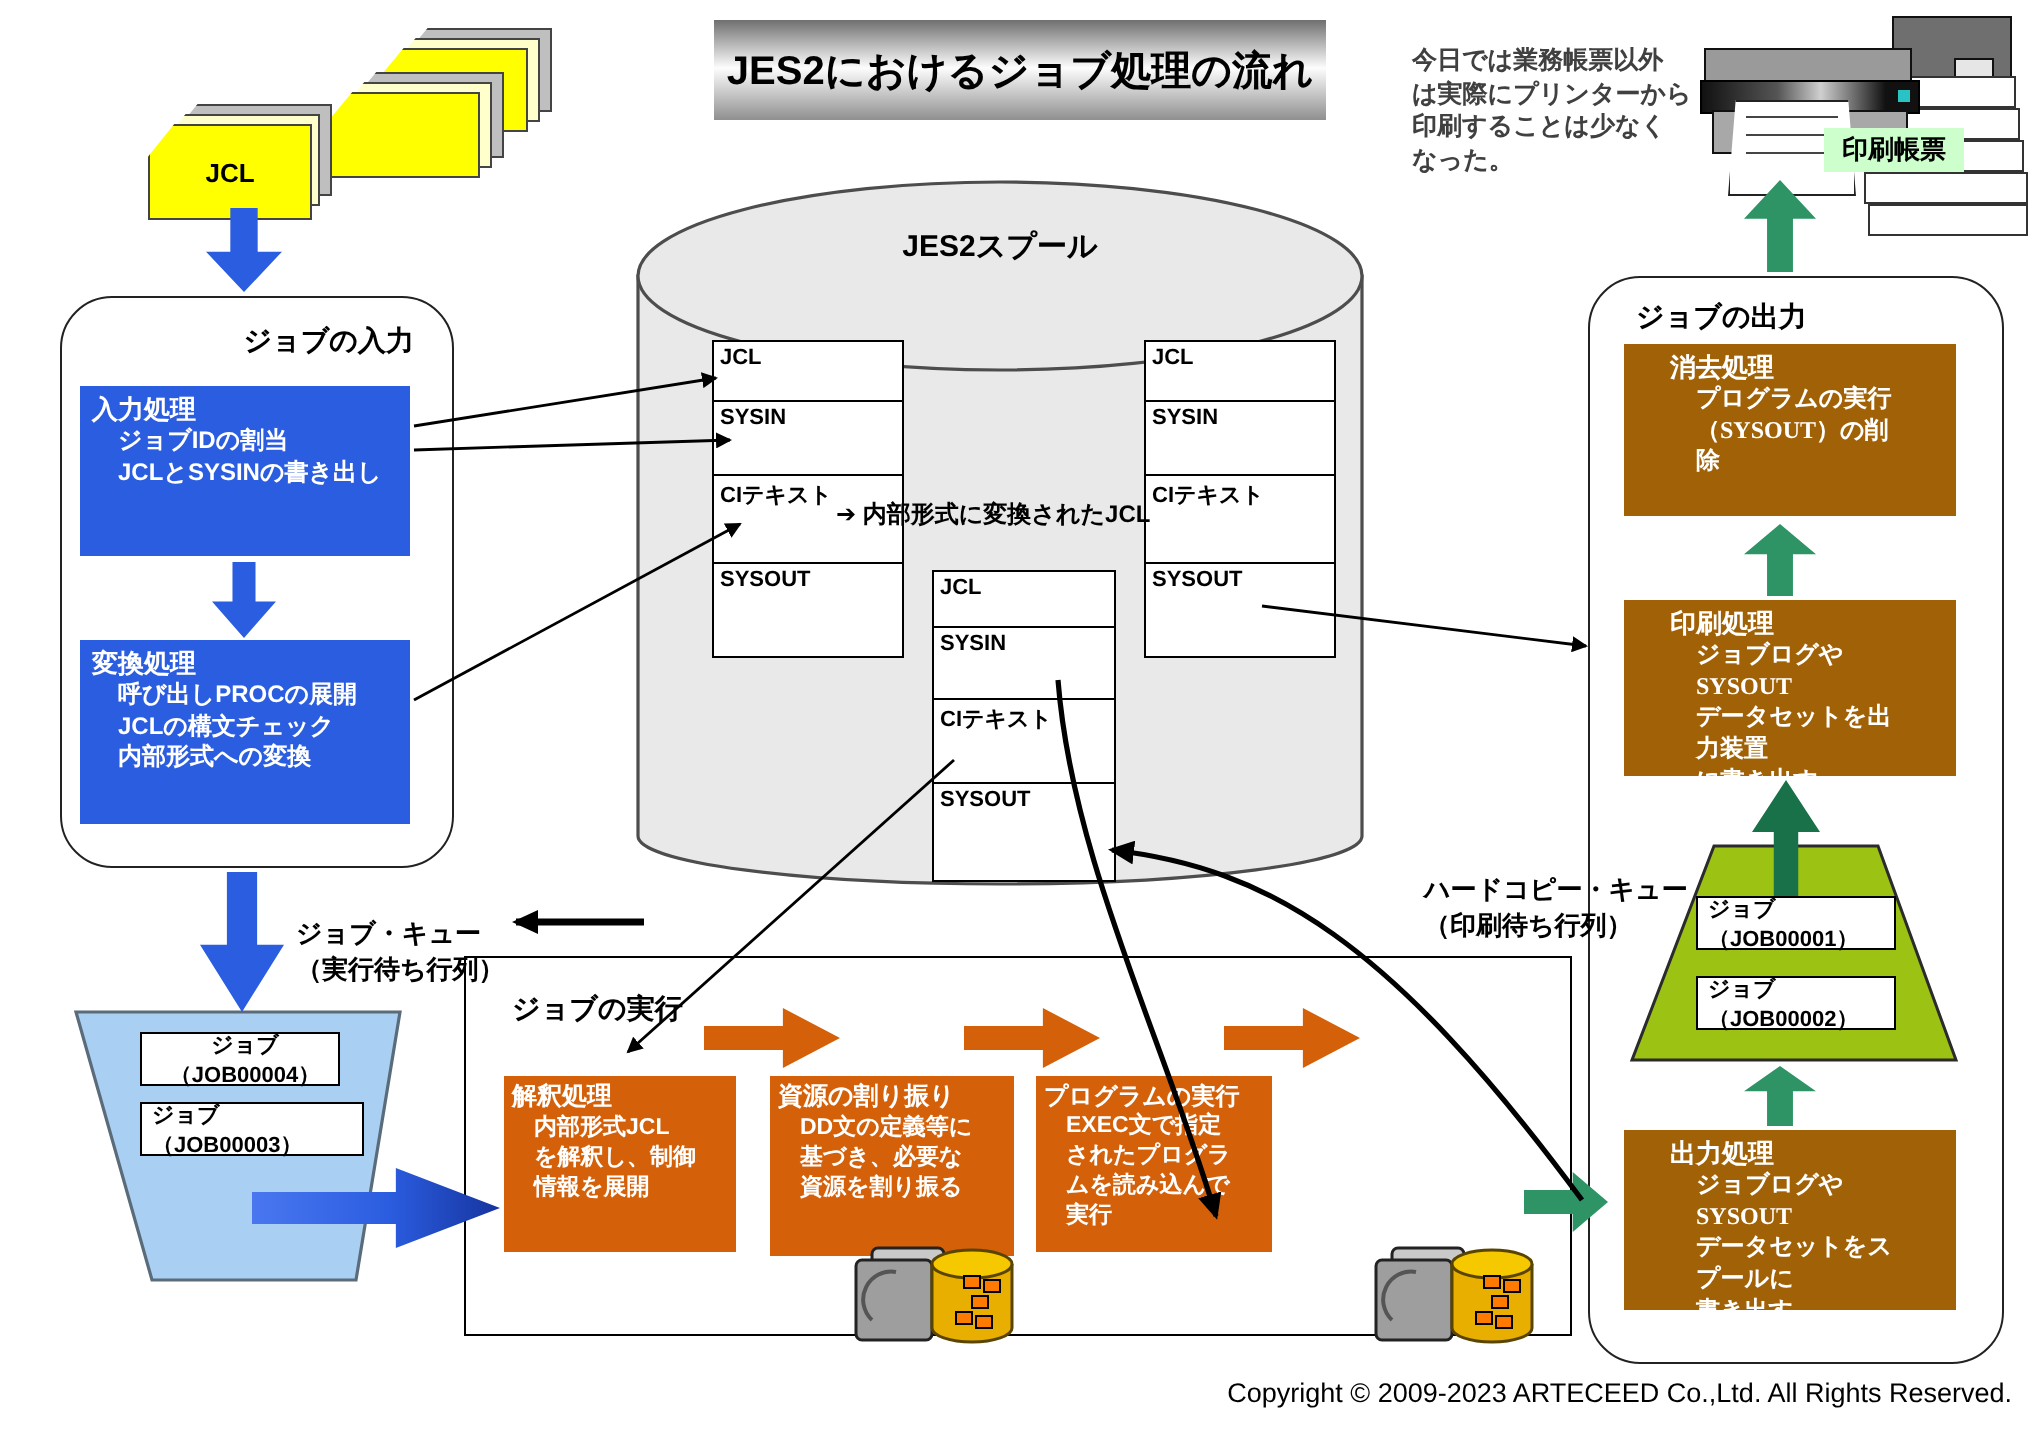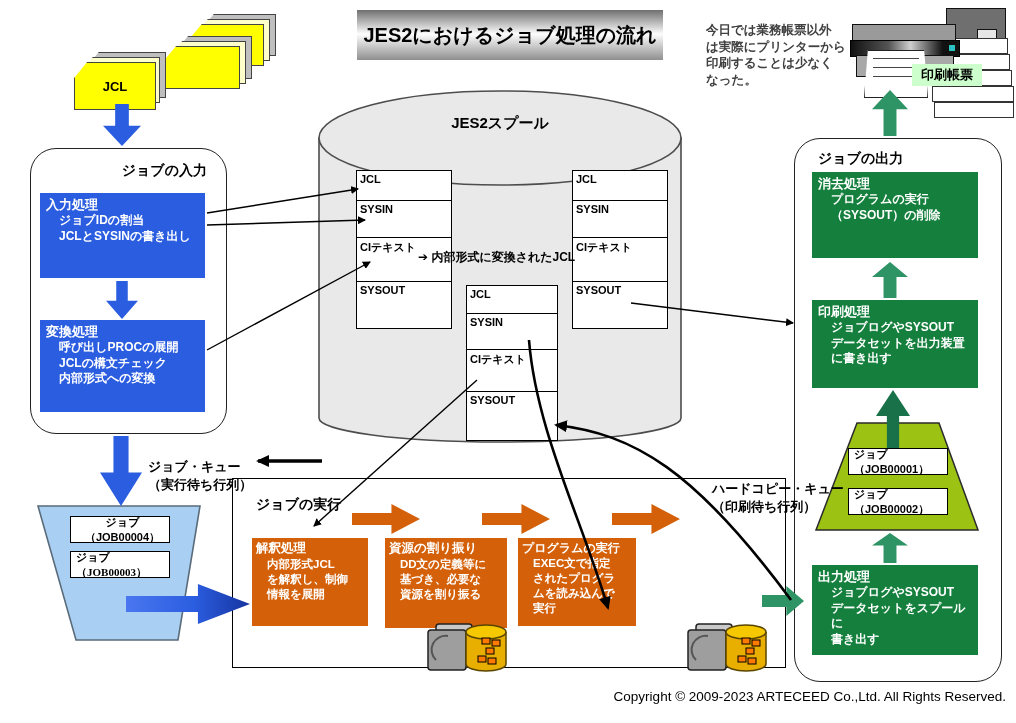--- a/index.html
+++ b/index.html
@@ -16,21 +16,21 @@
   .section-h{font-size:14px;font-weight:700;z-index:30;}
   
   .pbox{background:#2B5DE0;color:#fff;z-index:10;padding:4px 6px;box-sizing:border-box;}
   .pbox .pt{font-size:13px;font-weight:700;line-height:1.25;}
   .pbox .pl{font-size:12px;font-weight:700;line-height:1.3;padding-left:13px;}
   
   .obox{background:#D4610A;color:#fff;z-index:10;padding:3px 4px;box-sizing:border-box;}
   .obox .pt{font-size:12.5px;font-weight:700;line-height:1.25;}
   .obox .pl{font-size:11.5px;font-weight:700;line-height:1.3;padding-left:11px;}
   
-  .gbox{background:#15803d;color:#fff;z-index:10;padding:4px 6px;box-sizing:border-box;}
+  .gbox{background:#a16207;color:#fff;z-index:10;padding:4px 23px;box-sizing:border-box;font-family:Liberation Serif, serif;}
   .gbox .pt{font-size:13px;font-weight:700;line-height:1.25;}
   .gbox .pl{font-size:12px;font-weight:700;line-height:1.3;padding-left:13px;}
   
   .stable{background:#fff;border:1.4px solid #000;z-index:12;box-sizing:border-box;}
   .srow{border-bottom:1.4px solid #000;box-sizing:border-box;font-size:11px;font-weight:700;padding:2px 3px;}
   .srow:last-child{border-bottom:none;}
   
   .ba{z-index:20;}
   .down{clip-path:polygon(32% 0,68% 0,68% 52%,100% 52%,50% 100%,0 52%,32% 52%);}
   .right{clip-path:polygon(0 30%,58% 30%,58% 0,100% 50%,58% 100%,58% 70%,0 70%);}
@@ -128,21 +128,21 @@
   </div>
 
   <div class="abs annotation" style="left:418px;top:249px;width:200px;">➔ 内部形式に変換されたJCL</div>
 
   <div class="abs" style="left:30px;top:503px;z-index:8;">
     <svg width="178" height="142" viewBox="0 0 178 142">
       <polygon points="8,3 170,3 148,137 46,137" fill="#A9CFF2" stroke="#5a6b7a" stroke-width="1.6"></polygon>
     </svg>
   </div>
   <div class="abs jobbox" style="left:70px;top:516px;width:100px;height:27px;text-align:center;">ジョブ（JOB00004）</div>
-  <div class="abs jobbox" style="left:70px;top:551px;width:100px;height:27px;font-family:Liberation Serif, serif;">ジョブ（JOB00003）</div>
+  <div class="abs jobbox" style="left:70px;top:551px;width:112px;height:27px;">ジョブ（JOB00003）</div>
   <div class="abs section-h" style="left:148px;top:458px;font-size:13px;line-height:1.35;">
     <div>ジョブ・キュー</div>
     <div>（実行待ち行列）</div>
   </div>
 
   <div class="abs ba right bluegrad" style="left:126px;top:584px;width:124px;height:40px;"></div>
 
   <div class="abs" style="left:232px;top:478px;width:554px;height:190px;border:1.3px solid #000;box-sizing:border-box;z-index:3;"></div>
   <div class="abs section-h" style="left:256px;top:496px;">ジョブの実行</div>
 
@@ -222,21 +222,21 @@
   </div>
 
   <div class="abs" style="left:808px;top:420px;z-index:8;">
     <svg width="176" height="114" viewBox="0 0 176 114">
       <polygon points="49,3 131,3 170,110 8,110" fill="#9CC214" stroke="#2b2b2b" stroke-width="1.5"></polygon>
     </svg>
   </div>
   <div class="abs ba up dgreen" style="left:876px;top:390px;width:34px;height:62px;"></div>
   <div class="abs jobbox" style="left:848px;top:448px;width:100px;height:27px;">ジョブ（JOB00001）</div>
   <div class="abs jobbox" style="left:848px;top:488px;width:100px;height:27px;">ジョブ（JOB00002）</div>
-  <div class="abs section-h" style="left:712px;top:436px;font-size:13px;line-height:1.4;z-index:30;margin-top:44px;">
+  <div class="abs section-h" style="left:712px;top:436px;font-size:13px;line-height:1.4;z-index:30;">
     <div>ハードコピー・キュー</div>
     <div>（印刷待ち行列）</div>
   </div>
   <div class="abs ba up green" style="left:872px;top:533px;width:36px;height:30px;"></div>
 
   <div class="abs gbox" style="left:812px;top:565px;width:166px;height:90px;">
     <div class="pt">出力処理</div>
     <div class="pl">ジョブログやSYSOUT</div>
     <div class="pl">データセットをスプールに</div>
     <div class="pl">書き出す</div>

